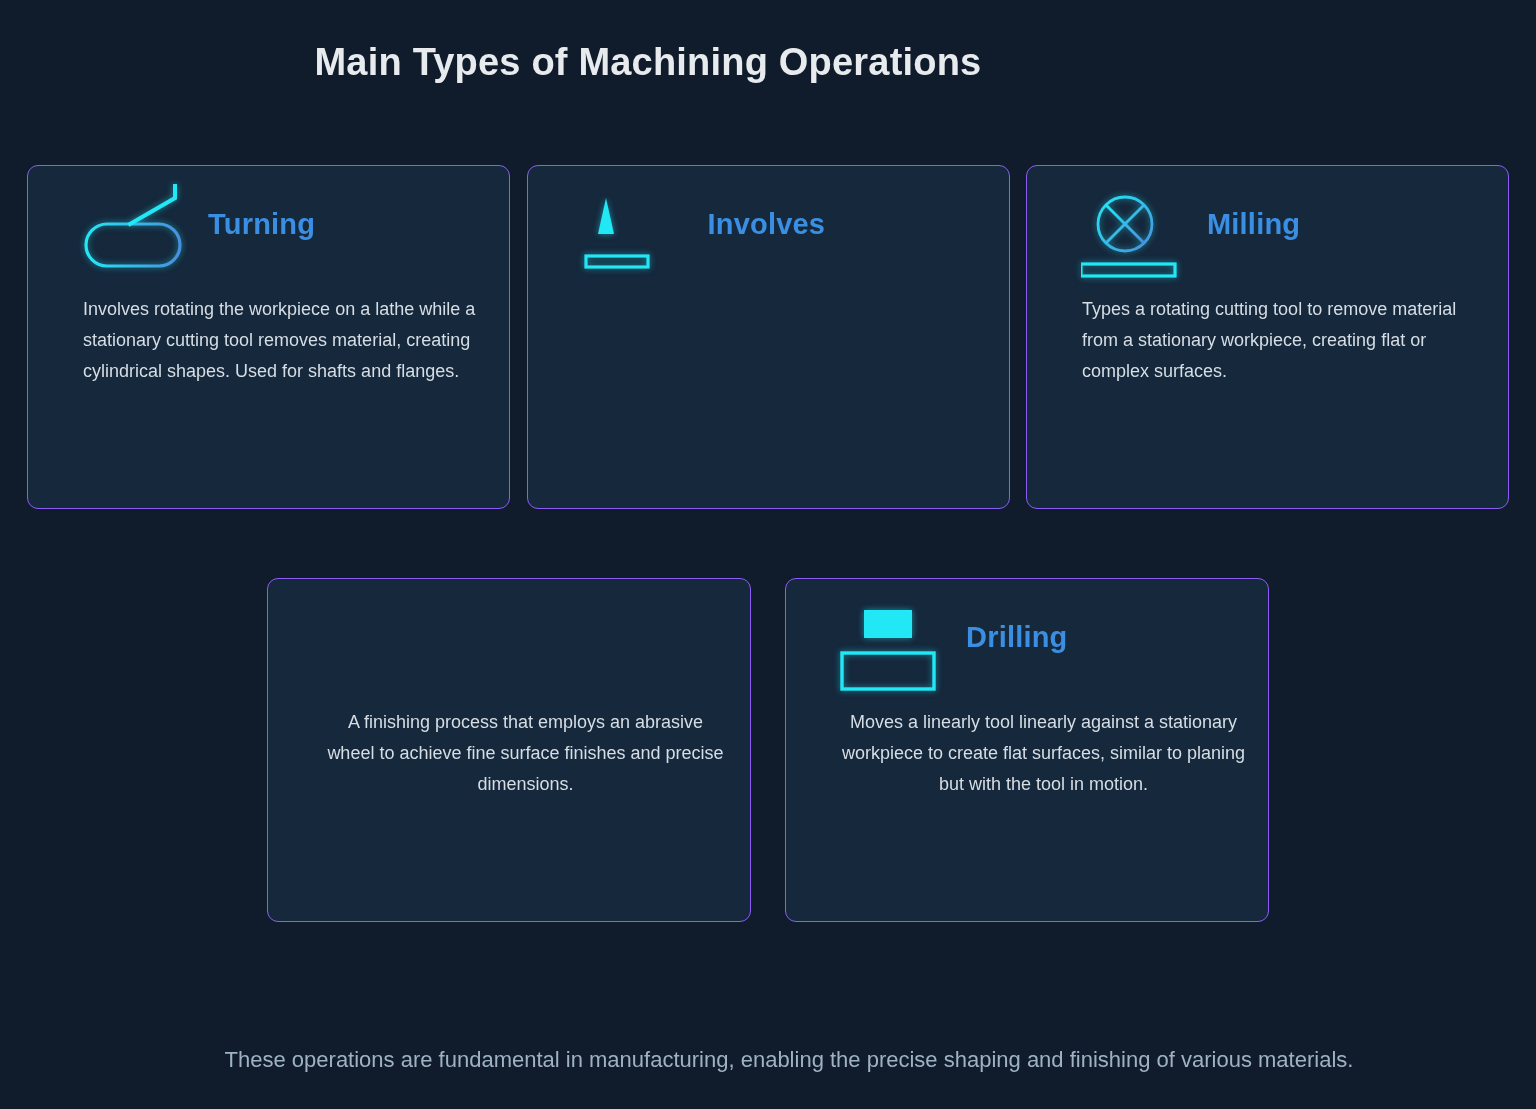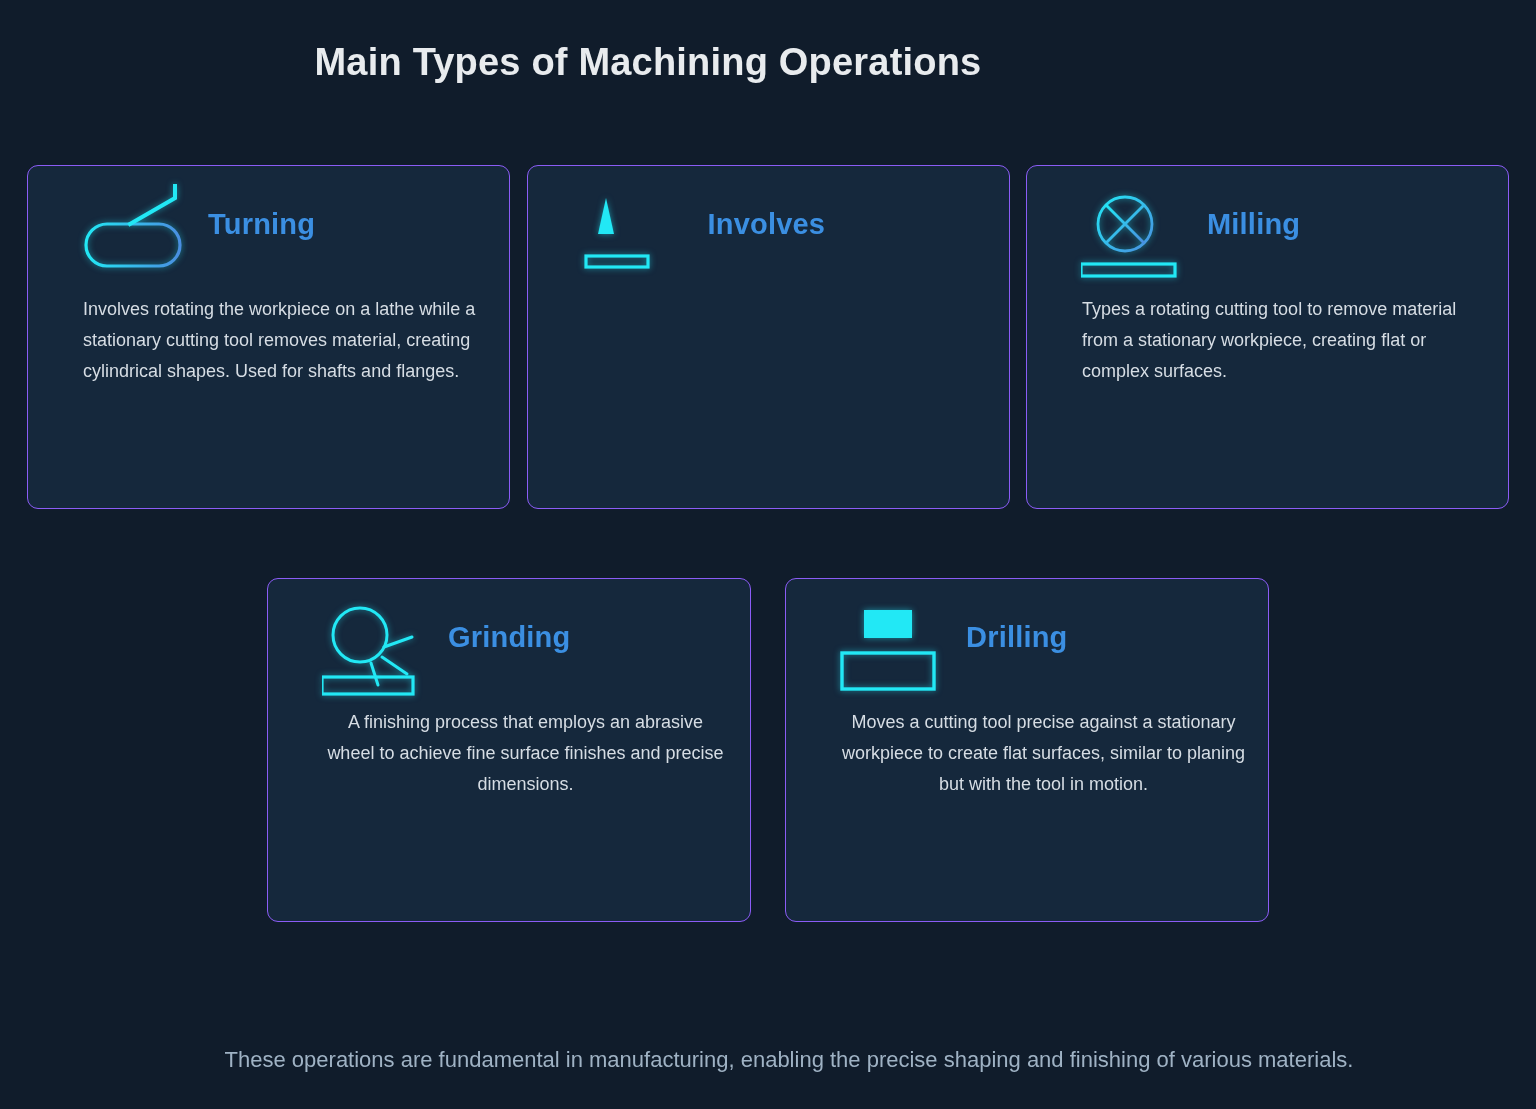--- a/index.html
+++ b/index.html
@@ -191,47 +191,33 @@
         <div class="card-title">Milling</div>
       </div>
       <div class="card-body">Types a rotating cutting tool to remove material from a stationary workpiece, creating flat or complex surfaces.</div>
     </div>
 
   </div>
 
   <div class="row row-bottom">
 
     <div class="card">
-      <div class="card-head">
-        <div class="icon-wrap">
-          <svg width="110" height="100" viewBox="0 0 110 100">
-            <g stroke="#22e8f5" stroke-width="3" fill="none" stroke-linecap="round">
-              <circle cx="38" cy="38" r="27"></circle>
-              <line x1="62" y1="50" x2="90" y2="40"></line>
-              <line x1="60" y1="60" x2="85" y2="77"></line>
-              <line x1="49" y1="66" x2="56" y2="88"></line>
-            </g>
-            <rect x="0" y="80" width="91" height="17" fill="none" stroke="#22e8f5" stroke-width="3.2"></rect>
-          </svg>
-        </div>
-        <div class="card-title">Grinding</div>
-      </div>
       <div class="card-body">A finishing process that employs an abrasive wheel to achieve fine surface finishes and precise dimensions.</div>
     </div>
 
     <div class="card">
       <div class="card-head">
         <div class="icon-wrap">
           <svg width="110" height="100" viewBox="0 0 110 100">
             <rect x="24" y="13" width="48" height="28" fill="#22e8f5"></rect>
             <rect x="2" y="56" width="92" height="36" fill="none" stroke="#22e8f5" stroke-width="3.4"></rect>
           </svg>
         </div>
         <div class="card-title">Drilling</div>
       </div>
-      <div class="card-body">Moves a cutting tool precise against a stationary workpiece to create flat surfaces, similar to planing but with the tool in motion.</div>
+      <div class="card-body">Moves a linearly tool linearly against a stationary workpiece to create flat surfaces, similar to planing but with the tool in motion.</div>
     </div>
 
   </div>
 
   <div class="footer">These operations are fundamental in manufacturing, enabling the precise shaping and finishing of various materials.</div>
 
 </div>
 
 </body></html>

